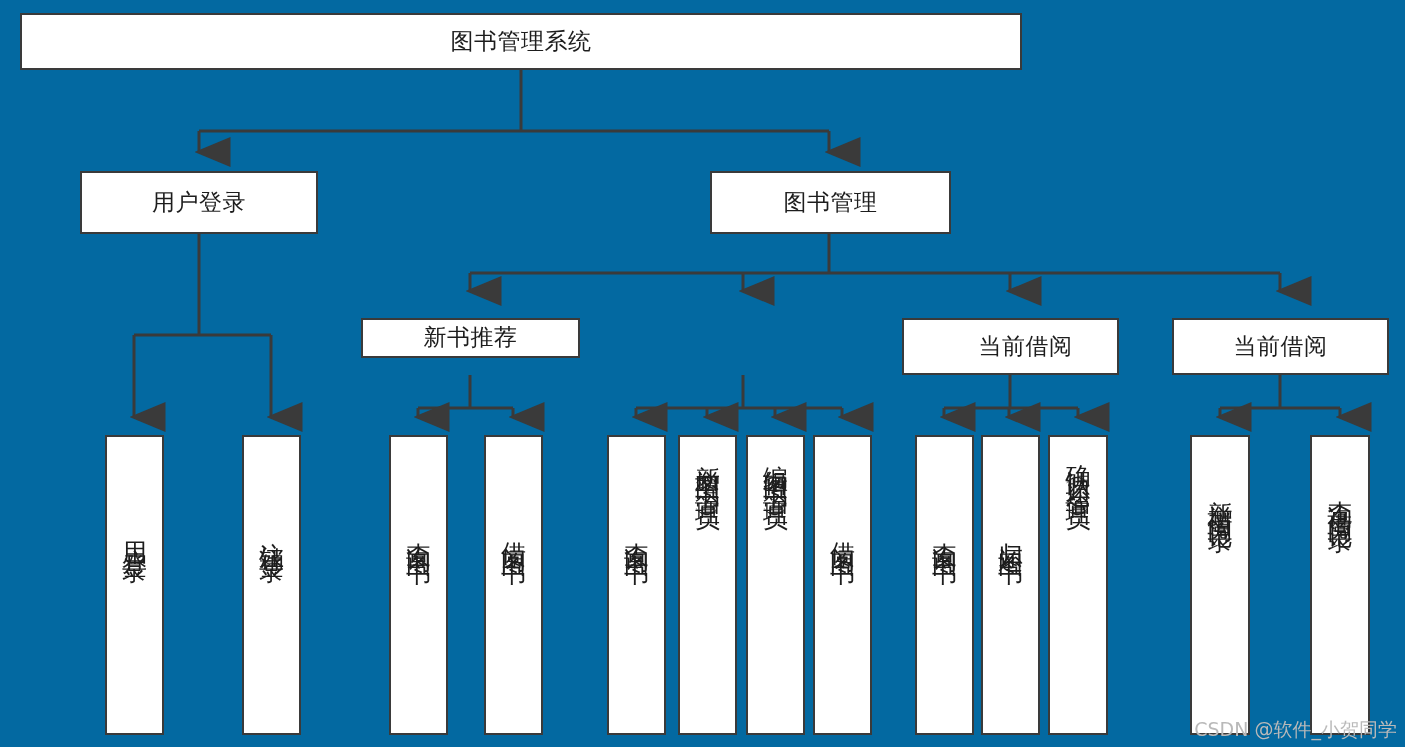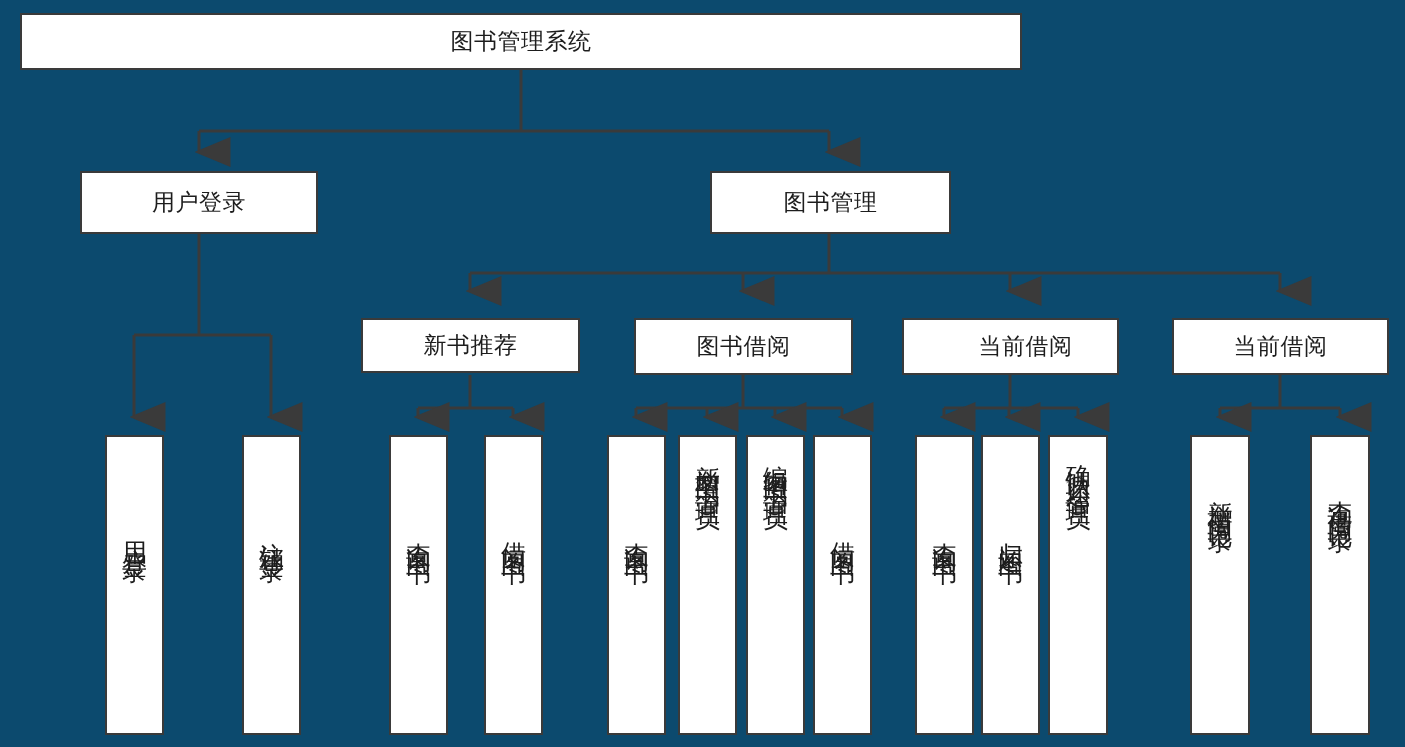--- a/index.html
+++ b/index.html
@@ -4,21 +4,21 @@
 <style>
   html, body {
     margin: 0;
     padding: 0;
     background: #ffffff;
   }
   #canvas {
     position: relative;
     width: 1405px;
     height: 747px;
-    background: #0c4a6e;
+    background: #0369a1;
     font-family: "DejaVu Sans", "Liberation Sans", sans-serif;
     overflow: hidden;
   }
   .node {
     position: absolute;
     box-sizing: border-box;
     border: 2.5px solid #3a3a3a;
     background: #ffffff;
     display: flex;
     align-items: center;
@@ -133,27 +133,24 @@
   </div>
 
   <div class="node h" style="left:80px; top:171px; width:238px; height:63px;">
     <span class="node-label">用户登录</span>
   </div>
 
   <div class="node h" style="left:710px; top:171px; width:241px; height:63px;">
     <span class="node-label">图书管理</span>
   </div>
 
-  <div class="node h" style="left:361px; top:318px; width:219px; height:55px;align-items:center;">
+  <div class="node h" style="left:361px; top:318px; width:219px; height:40px;align-items:center;">
     <span class="node-label">新书推荐</span>
   </div>
 
-  <div class="node h" style="left:634px; top:318px; width:219px; height:57px;">
-    <span class="node-label">图书借阅</span>
-  </div>
 
   <div class="node h" style="left:902px; top:318px; width:217px; height:57px;padding-left:30px;">
     <span class="node-label">当前借阅</span>
   </div>
 
   <div class="node h" style="left:1172px; top:318px; width:217px; height:57px;">
     <span class="node-label">当前借阅</span>
   </div>
 
   <div class="node v" style="left:105px; top:435px; width:59px; height:300px; padding-top:85px;">
@@ -201,14 +198,15 @@
   </div>
 
   <div class="node v" style="left:1190px; top:435px; width:60px; height:300px; padding-top:43px;">
     <span class="node-label">新增借阅记录</span>
   </div>
 
   <div class="node v" style="left:1310px; top:435px; width:60px; height:300px; padding-top:43px;">
     <span class="node-label">查询借阅记录</span>
   </div>
 
+  <div class="watermark">CSDN @软件_小贺同学</div>
 
 </div>
 
 </body></html>

